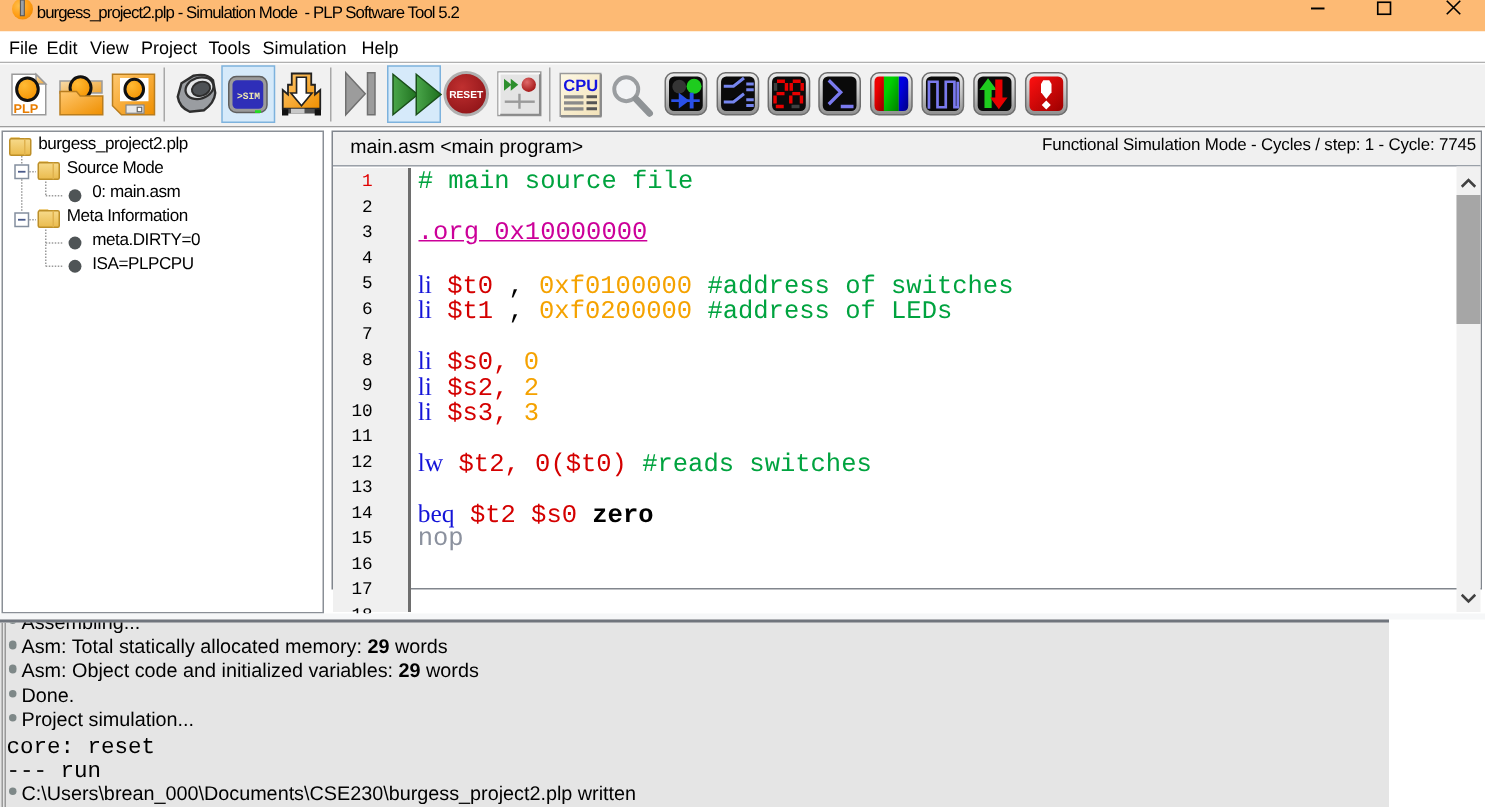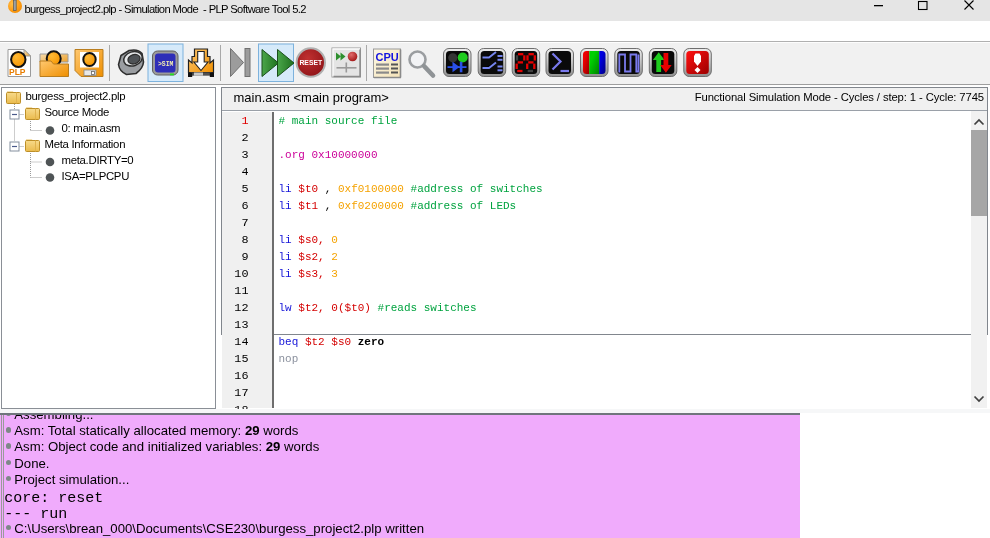--- a/index.html
+++ b/index.html
@@ -1,52 +1,52 @@
 <!DOCTYPE html>
 <html><head>
 <meta charset="utf-8">
 <style>
 * { margin:0; padding:0; box-sizing:border-box; }
 html,body { width:990px; height:538px; background:#fff; font-family:"Liberation Sans", sans-serif; overflow:hidden; }
 .abs { position:absolute; }
 #win { position:relative; width:990px; height:538px; }
 
-#titlebar { position:absolute; left:0; top:0; width:990px; height:21px; background:#e5e5e5; }
+#titlebar { position:absolute; left:0; top:0; width:990px; height:21px; background:#fdba74; }
 #title-text { position:absolute; left:24.5px; top:2.5px; font-size:11.2px; letter-spacing:-0.62px; color:#000; white-space:pre; }
 
 #menubar { position:absolute; left:0; top:21px; width:990px; height:20px; background:#fff; }
 .menu { position:absolute; top:4px; font-size:12px; color:#000; }
 
 #toolbar { position:absolute; left:0; top:41px; width:990px; height:45px; }
 
 #mainbg { position:absolute; left:0; top:86px; width:990px; height:328px; background:#fff; }
 #tree { position:absolute; left:1px; top:87px; width:215px; height:322px; background:#fff; border:1px solid #8a8f96; }
 .trow { position:absolute; font-size:11.4px; letter-spacing:-0.3px; color:#000; white-space:pre; }
-#editor { position:absolute; left:221px; top:87px; width:767px; height:248px; background:#fff; border:1px solid #81868d; }
+#editor { position:absolute; left:221px; top:87px; width:767px; height:306px; background:#fff; border:1px solid #81868d; }
 #edheader { position:absolute; left:0; top:0; width:765px; height:23px; background:#f0f0f0; border-bottom:1px solid #9aa0a8; }
 #edtitle { position:absolute; left:11.5px; top:2px; font-size:13px; color:#000; }
 #edstatus { position:absolute; right:3px; top:3px; font-size:11.3px; letter-spacing:-0.12px; color:#000; white-space:pre; }
 #gutter { position:absolute; left:0; top:24px; width:52px; height:296px; background:#f0f0f0; border-right:2px solid #6e6e6e; }
 .lnrow { height:17.05px; line-height:17.05px; text-align:right; font-family:"Liberation Mono", monospace; font-size:11.8px; color:#000; }
-.crow { height:17.05px; line-height:17.05px; font-family:"Liberation Mono", monospace; font-size:11px; white-space:pre; color:#000; }
-
-.kw { color:#1414d8; }
+.crow { height:17.05px; line-height:17.05px; font-family:"Liberation Mono", monospace; font-size:17px; white-space:pre; color:#000; }
+
+.kw { color:#1414d8;font-family:Liberation Serif, serif; }
 .reg { color:#d40000; }
 .num { color:#f5a200; }
 .com { color:#00a33f; }
-.dir { color:#cc0099; }
+.dir { color:#cc0099;text-decoration:underline; }
 .lbl { color:#000; font-weight:bold; }
 .nop { color:#8b919e; }
 
 .sb { position:absolute; background:#f1f1f1; }
 .sbthumb { position:absolute; background:#a6a6a6; }
 
 #splitter { position:absolute; left:0; top:409px; width:990px; height:4px; background:#f6f7f8; }
 
-#bottom { position:absolute; left:0px; top:413px; width:800px; height:125px; background:#f0abfc; border-top:2px solid #70757d; overflow:hidden; }
+#bottom { position:absolute; left:0px; top:413px; width:926px; height:125px; background:#e5e5e5; border-top:2px solid #70757d; overflow:hidden; }
 .log { position:absolute; left:14.3px; font-size:13.2px; color:#000; white-space:pre; }
 .logm { position:absolute; left:4.3px; font-family:"Liberation Mono", monospace; font-size:15px; color:#000; white-space:pre; }
 .bullet { position:absolute; left:5.5px; width:5.5px; height:5.5px; border-radius:50%; background:#7e8888; }
 </style>
 </head>
 <body>
 <div id="win">
 
   <div id="titlebar">
     <svg class="abs" style="left:0;top:0" width="990" height="21">
@@ -59,20 +59,29 @@
       </defs>
       <circle cx="15" cy="6" r="7" fill="url(#ball)"></circle>
       <rect x="13.6" y="0" width="2.6" height="10.5" fill="#9aa0a6" stroke="#555" stroke-width="0.7"></rect>
       <rect x="874" y="5" width="9" height="1.3" fill="#000"></rect>
       <rect x="918.5" y="1.5" width="8.5" height="8" fill="none" stroke="#000" stroke-width="1.1"></rect>
       <path d="M964.5 0.5 L973.5 9.5 M973.5 0.5 L964.5 9.5" stroke="#000" stroke-width="1.1"></path>
     </svg>
     <div id="title-text">burgess_project2.plp - Simulation Mode  - PLP Software Tool 5.2</div>
   </div>
 
+  <div id="menubar">
+    <span class="menu" style="left:6px">File</span>
+    <span class="menu" style="left:31px">Edit</span>
+    <span class="menu" style="left:60px">View</span>
+    <span class="menu" style="left:94px">Project</span>
+    <span class="menu" style="left:139px">Tools</span>
+    <span class="menu" style="left:175px">Simulation</span>
+    <span class="menu" style="left:241px">Help</span>
+  </div>
 
   <div id="toolbar">
     <svg class="abs" style="left:0;top:0" width="990" height="45" id="tbsvg">
       <defs>
         <linearGradient id="org" x1="0" y1="0" x2="1" y2="1">
           <stop offset="0%" stop-color="#ffc870"></stop>
             <stop offset="100%" stop-color="#ef8f00"></stop>
         </linearGradient>
         <linearGradient id="orgl" x1="0" y1="0" x2="1" y2="1">
           <stop offset="0%" stop-color="#f8e3bc"></stop>

